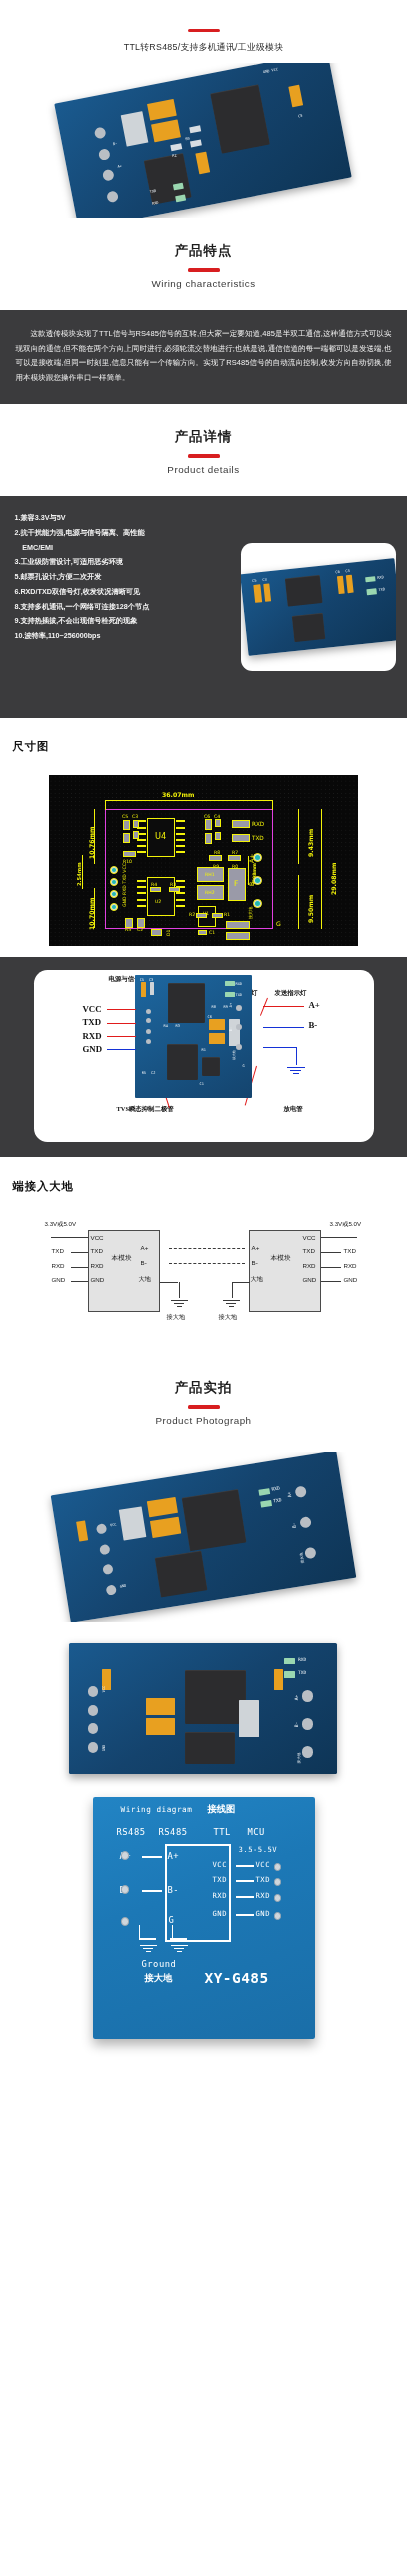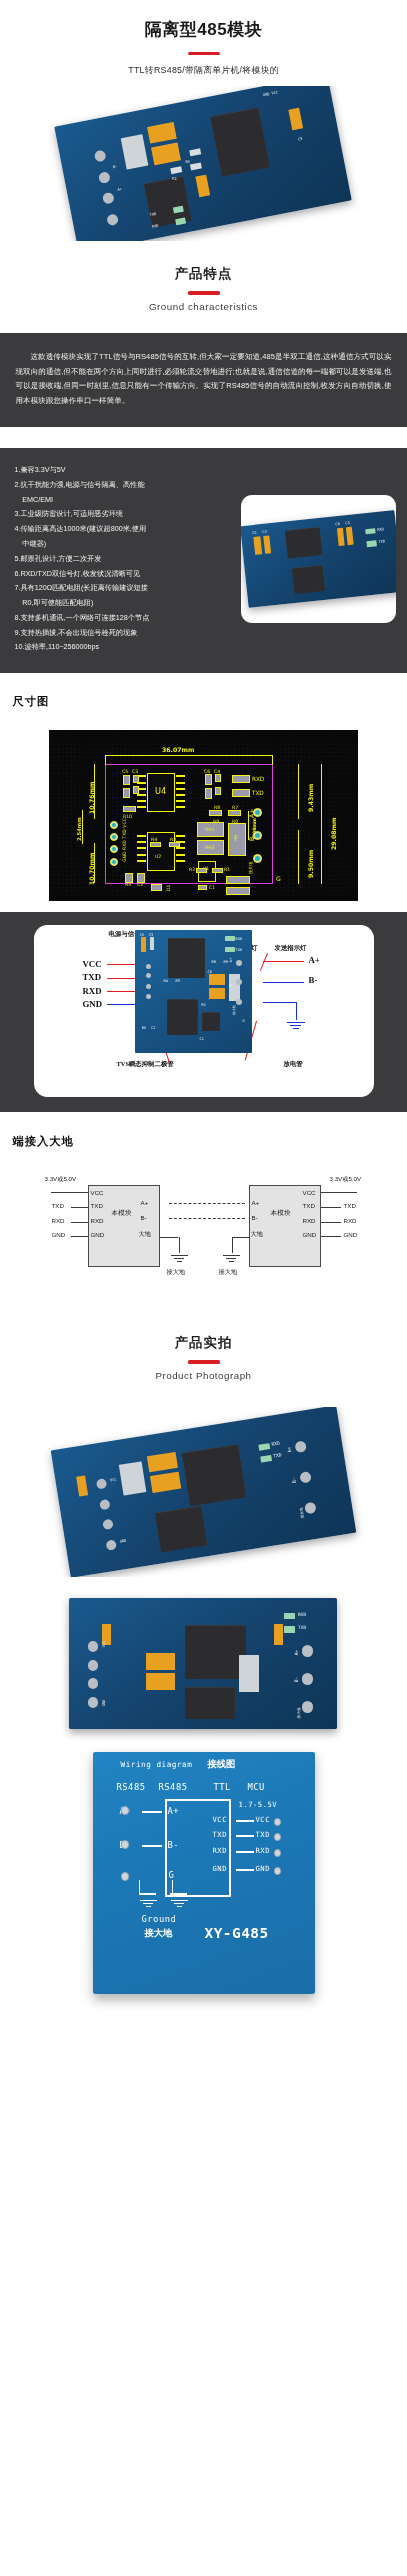--- a/index.html
+++ b/index.html
@@ -50,21 +50,21 @@
     background: #3b3b3d; color: #f2f2f2; padding: 17.5px 15.5px 18.5px;
     font-size: 7.5px; line-height: 1.95; letter-spacing: 0.1px;
   }
   .dark-panel p { text-indent: 2em; text-align: justify; }
 
   .spec-panel {
     background: #3b3b3d; color: #f4f4f4; padding: 15.5px 14.4px 17.5px;
     display: flex; gap: 8.2px; position: relative; min-height: 222px;
   }
   .spec-list { width: 56%; font-size: 7.2px; line-height: 2.05; }
-  .spec-list li { list-style: none; }
+  .spec-list li { list-style: none; font-weight: bold; }
   .spec-list li .cont { display: block; padding-left: 1.1em; }
   .spec-photo {
     position: absolute; right: 11.3px; top: 47px; width: 155px; height: 128px;
     background: #fff; border-radius: 11.3px; overflow: hidden;
   }
 
   
   .dim-wrap { padding: 9.3px 0 0; display: flex; justify-content: center; }
   .dim-box { width: 309px; height: 171px; background: #080808; position: relative; overflow: hidden; }
   .dim-grid { position: absolute; inset: 0;
@@ -127,23 +127,22 @@
   .gap-sm { height: 11.3px; }
   .gap-md { height: 20.6px; }
   .gap-lg { height: 31px; }
 </style>
 </head>
 <body>
 
 <div class="page">
 
   <div class="hero">
-    <div class="hero-title">隔离型485模块</div>
     <div class="rule-red"></div>
-    <div class="hero-sub">TTL转RS485/带隔离单片机/将模块的</div>
+    <div class="hero-sub">TTL转RS485/支持多机通讯/工业级模块</div>
 
     <div class="hero-photo">
 
       <div class="pcb" style="left:41px; top:13.4px; width:278px; height:129px; transform: rotate(-11deg);">
         <div class="chip" style="left:155px; top:19.6px; width:49px; height:61px;"></div>
         <div class="chip" style="left:77px; top:73px; width:40px; height:45px;"></div>
         <div class="cap-s" style="left:63px; top:24px; width:21.6px; height:32px;"></div>
         <div class="cap-o" style="left:91px; top:17.5px; width:27px; height:17.5px;"></div>
         <div class="cap-o" style="left:91px; top:39px; width:27px; height:17.5px;"></div>
         <div class="cap-o" style="left:233px; top:28px; width:11.3px; height:20.6px;"></div>
@@ -165,39 +164,42 @@
         <div class="silk" style="left:237px; top:57px;">C5</div>
         <div class="silk" style="left:122px; top:58px;">R9</div>
         <div class="silk" style="left:106px; top:72px;">R2</div>
       </div>
     </div>
   </div>
 
   <div class="sec-head">
     <div class="cn">产品特点</div>
     <div class="bar"></div>
-    <div class="en">Ground characteristics</div>
+    <div class="en">Wiring characteristics</div>
   </div>
   <div class="gap-md"></div>
 
   <div class="dark-panel">
     <p>这款透传模块实现了TTL信号与RS485信号的互转,但大家一定要知道,485是半双工通信,这种通信方式可以实现双向的通信,但不能在两个方向上同时进行,必须轮流交替地进行;也就是说,通信信道的每一端都可以是发送端,也可以是接收端,但同一时刻里,信息只能有一个传输方向。实现了RS485信号的自动流向控制,收发方向自动切换,使用本模块跟您操作串口一样简单。</p>
   </div>
 
+  <div class="sec-head">
+    <div class="cn">产品详情</div>
+    <div class="bar"></div>
+    <div class="en">Product details</div>
+  </div>
   <div class="gap-md"></div>
 
   <div class="spec-panel">
     <ul class="spec-list" id="spec-list">
         <li><span>1.兼容3.3V与5V</span></li>
         <li><span>2.抗干扰能力强,电源与信号隔离、高性能</span><span class="cont">EMC/EMI</span></li>
         <li><span>3.工业级防雷设计,可适用恶劣环境</span></li>
-        <li><span>4.传输距离高达1000米(建议超800米,使用</span><span class="cont">中继器)</span></li>
         <li><span>5.邮票孔设计,方便二次开发</span></li>
         <li><span>6.RXD/TXD双信号灯,收发状况清晰可见</span></li>
-        <li><span>7.具有120Ω匹配电阻(长距离传输建议短接</span><span class="cont">R0,即可使能匹配电阻)</span></li>
         <li><span>8.支持多机通讯,一个网络可连接128个节点</span></li>
         <li><span>9.支持热插拔,不会出现信号栓死的现象</span></li>
         <li><span>10.波特率,110~256000bps</span></li>
       </ul>
 
     <div class="spec-photo">
       <div class="pcb" style="left:3.1px; top:23px; width:155px; height:82px; transform: rotate(-6deg);">
         <div class="chip" style="left:44px; top:9.3px; width:35px; height:28px;"></div>
         <div class="chip" style="left:47px; top:47px; width:31px; height:26px;"></div>
         <div class="cap-o" style="left:12.4px; top:12.4px; width:6.2px; height:17.5px;"></div>
@@ -584,21 +586,21 @@
       <div class="bs-rect" style="left:72px; top:47px; width:66px; height:98px;"></div>
 
       <div class="bs" style="left:27px; top:54px; font-size:8.8px;">A+</div>
       <div class="bs-line" style="left:49px; top:59px; width:20.6px;"></div>
       <div class="bs" style="left:75px; top:54px; font-size:8.8px;">A+</div>
 
       <div class="bs" style="left:27px; top:88px; font-size:8.8px;">B-</div>
       <div class="bs-line" style="left:49px; top:93px; width:20.6px;"></div>
       <div class="bs" style="left:75px; top:88px; font-size:8.8px;">B-</div>
 
-      <div class="bs" style="left:146px; top:48px; font-size:7.2px;">1.7-5.5V</div>
+      <div class="bs" style="left:146px; top:48px; font-size:7.2px;">3.5-5.5V</div>
 
       <div class="bs" style="left:120px; top:63px; font-size:7.2px;">VCC</div>
       <div class="bs-line" style="left:143px; top:68px; width:18.5px;"></div>
       <div class="bs" style="left:163px; top:63px; font-size:7.2px;">VCC</div>
 
       <div class="bs" style="left:120px; top:78px; font-size:7.2px;">TXD</div>
       <div class="bs-line" style="left:143px; top:83px; width:18.5px;"></div>
       <div class="bs" style="left:163px; top:78px; font-size:7.2px;">TXD</div>
 
       <div class="bs" style="left:120px; top:94px; font-size:7.2px;">RXD</div>

